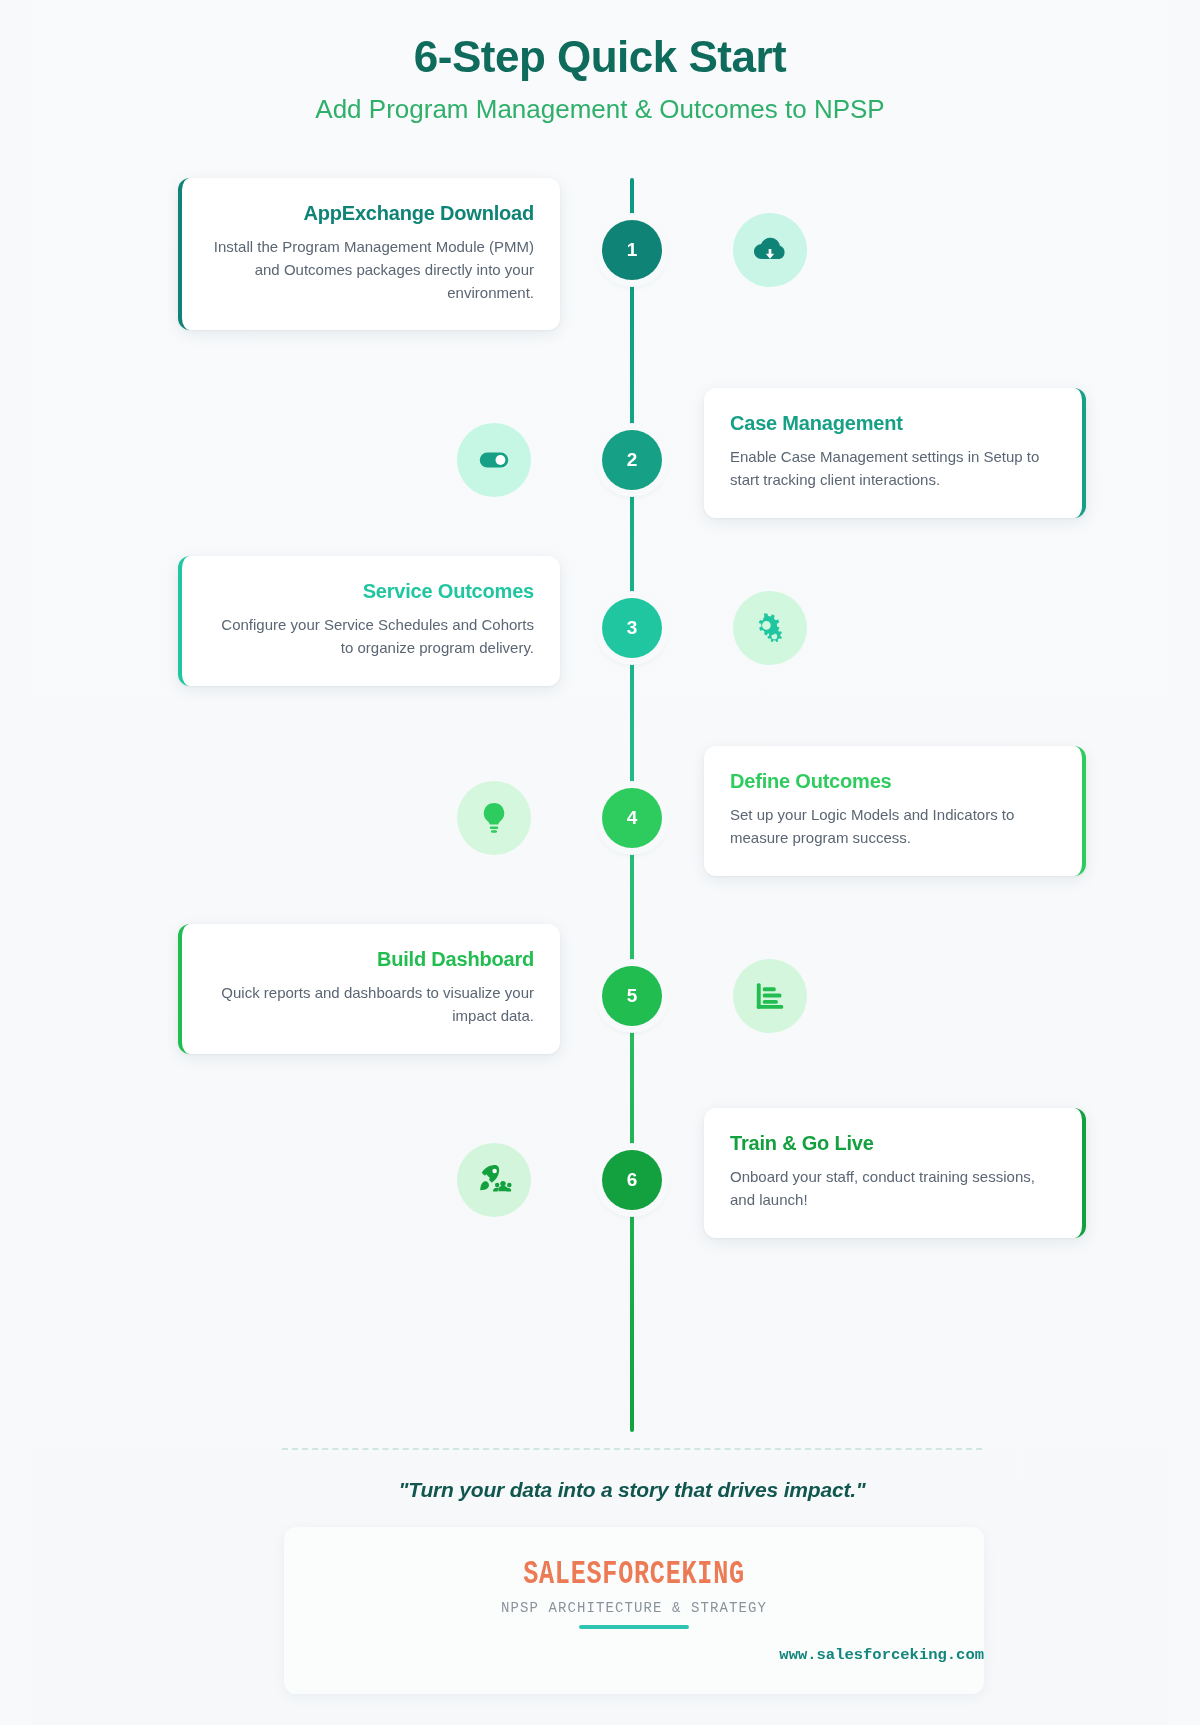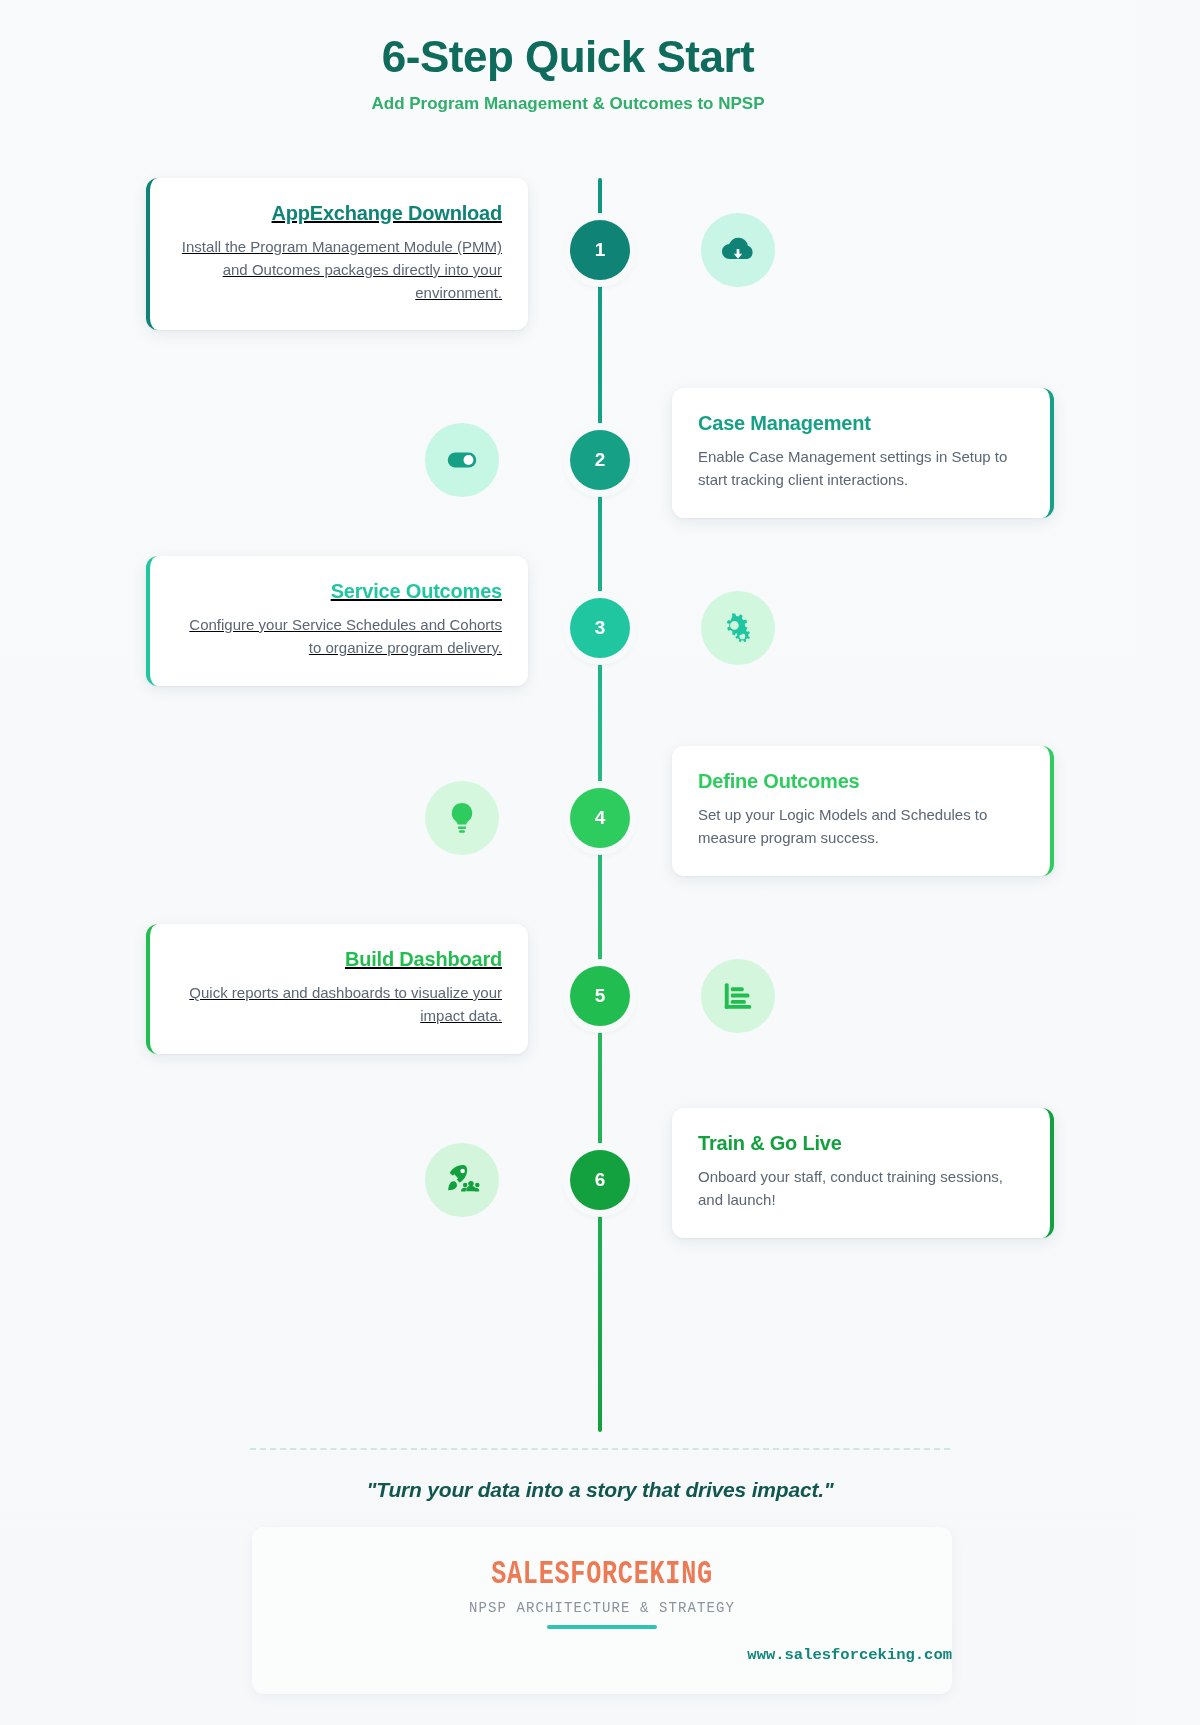--- a/index.html
+++ b/index.html
@@ -8,34 +8,35 @@
     height: 1725px;
     background: #f7f9fb;
     font-family: "Liberation Sans", sans-serif;
     overflow: hidden;
   }
   .page {
     position: relative;
     width: 1136px;
     height: 1725px;
     background: linear-gradient(180deg, #f8fafb 0%, #f6f8fa 100%);
+    margin-left: 32px;
   }
 
   
   .header { padding-top: 32px; text-align: center; }
   .title {
     font-size: 44px;
     font-weight: 700;
     letter-spacing: -0.5px;
     color: #0f6b5c;
   }
   .subtitle {
     margin-top: 12px;
-    font-size: 17px;
-    font-weight: 700;
+    font-size: 26px;
+    font-weight: 400;
     color: #2faf6a;
   }
 
   
   .timeline {
     position: absolute;
     top: 178px;
     left: 0;
     width: 1200px;
     height: 1260px;
@@ -67,21 +68,21 @@
 
   .card {
     position: absolute;
     top: -72px;
     width: 382px;
     background: #ffffff;
     border-radius: 12px;
     padding: 24px 26px 26px 26px;
     box-shadow: 0 4px 16px rgba(25,60,80,0.075), 0 1px 3px rgba(25,60,80,0.05);
   }
-  .card.left  { left: 146px;  text-align: right; border-left: 4px solid var(--ac); border-top-left-radius: 12px; border-bottom-left-radius: 12px; text-decoration: underline; }
+  .card.left  { left: 146px;  text-align: right; border-left: 4px solid var(--ac); border-top-left-radius: 12px; border-bottom-left-radius: 12px; }
   .card.right { left: 672px;  text-align: left;  border-right: 4px solid var(--ac); }
 
   .card-title {
     font-size: 20px;
     font-weight: 700;
     color: var(--ac);
     margin-bottom: 11px;
     letter-spacing: -0.2px;
   }
   .card-body {
@@ -220,21 +221,21 @@
               </svg>
             </span>
           </div>
           <div class="node" style="background: rgb(31, 198, 160);">
             <span>3</span>
           </div>
         </div>
         <div class="step" style="top: 640px;">
           <div class="card right" style="--ac: #2ecc5f;">
             <div class="card-title">Define Outcomes</div>
-            <div class="card-body">Set up your Logic Models and Schedules to measure program success.</div>
+            <div class="card-body">Set up your Logic Models and Indicators to measure program success.</div>
           </div>
           <div class="iconwrap left" style="--bg: #d5f7dd; color: rgb(46, 204, 95);">
             <span>
               <svg viewBox="0 0 24 24" fill="currentColor">
                 <path d="M12 2a6.8 6.8 0 0 0-4 12.3c.7.6 1.1 1.3 1.2 2.1h5.6c.1-.8.5-1.5 1.2-2.1A6.8 6.8 0 0 0 12 2z"></path>
                 <rect x="9.2" y="17.6" width="5.6" height="1.8" rx=".9"></rect>
                 <rect x="10" y="20.1" width="4" height="1.8" rx=".9"></rect>
               </svg>
             </span>
           </div>

